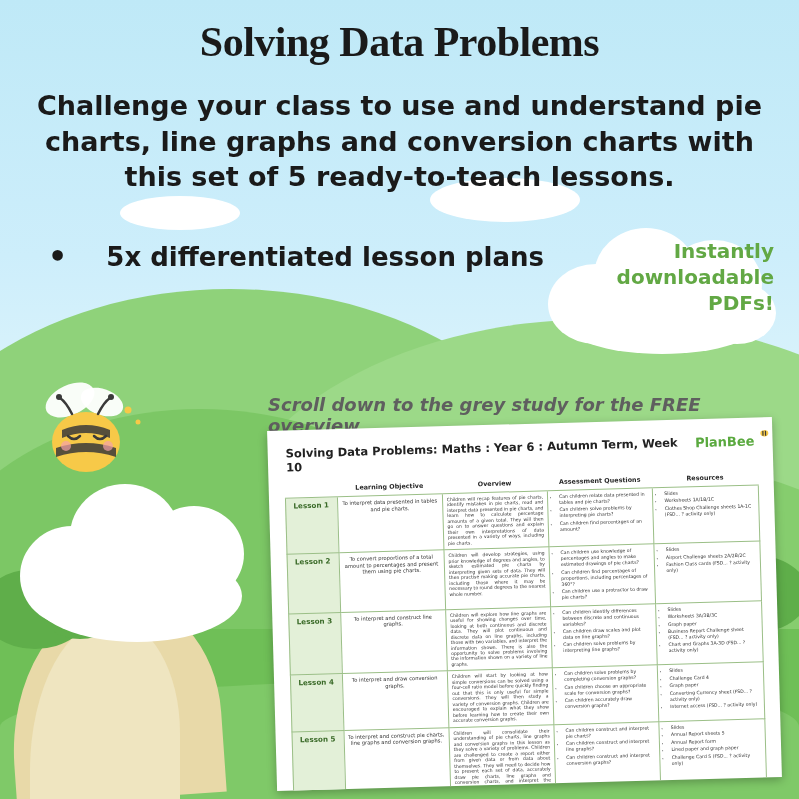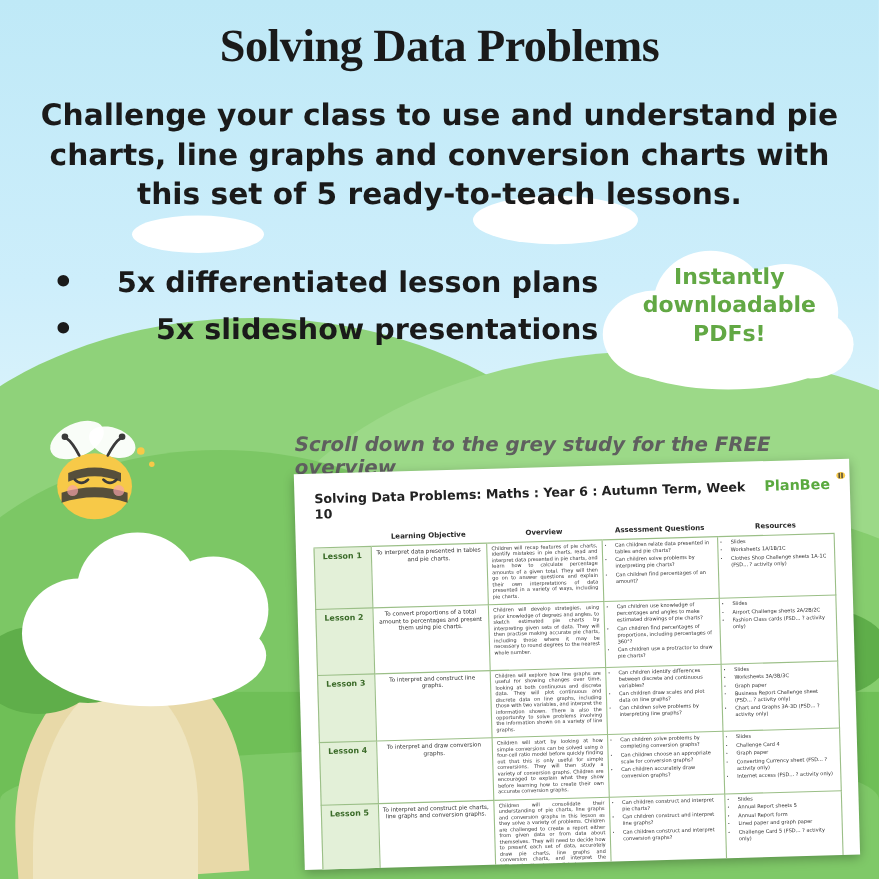--- a/index.html
+++ b/index.html
@@ -159,21 +159,21 @@
     left: 548px;
     width: 230px;
     height: 140px;
   }
   .cloud-right .lobe { position: absolute; background: #fff; border-radius: 50%; }
   .cloud-text-right {
     position: absolute;
     top: 238px;
     left: 552px;
     width: 222px;
-    text-align: center;
+    text-align: right;
     font-size: 20px;
     font-weight: bold;
     color: #62a844;
     line-height: 1.3;
     z-index: 5;
   }
   .cloud-left {
     position: absolute;
     top: 480px;
     left: 20px;
@@ -336,21 +336,20 @@
   <div class="bush" style="right:-10px; bottom:165px; width:120px; height:80px;"></div>
 
   <div class="cloud" style="left:430px; top:178px; width:150px; height:44px;"></div>
   <div class="cloud" style="left:120px; top:196px; width:120px; height:34px;"></div>
 
   <div class="title">Solving Data Problems</div>
   <div class="subtitle">Challenge your class to use and understand pie charts, line graphs and conversion charts with this set of 5 ready-to-teach lessons.</div>
 
   <ul class="bullets">
     <li>5x differentiated lesson plans</li>
-    <li>5x slideshow presentations</li>
   </ul>
 
   <div class="cloud-right">
     <div class="lobe" style="left:0px;   top:42px; width:96px;  height:80px;"></div>
     <div class="lobe" style="left:46px;  top:6px;  width:104px; height:96px;"></div>
     <div class="lobe" style="left:118px; top:18px; width:96px;  height:88px;"></div>
     <div class="lobe" style="left:14px;  top:66px; width:200px; height:66px;"></div>
     <div class="lobe" style="left:150px; top:60px; width:78px;  height:62px;"></div>
   </div>
   <div class="cloud-text-right">Instantly downloadable PDFs!</div>

